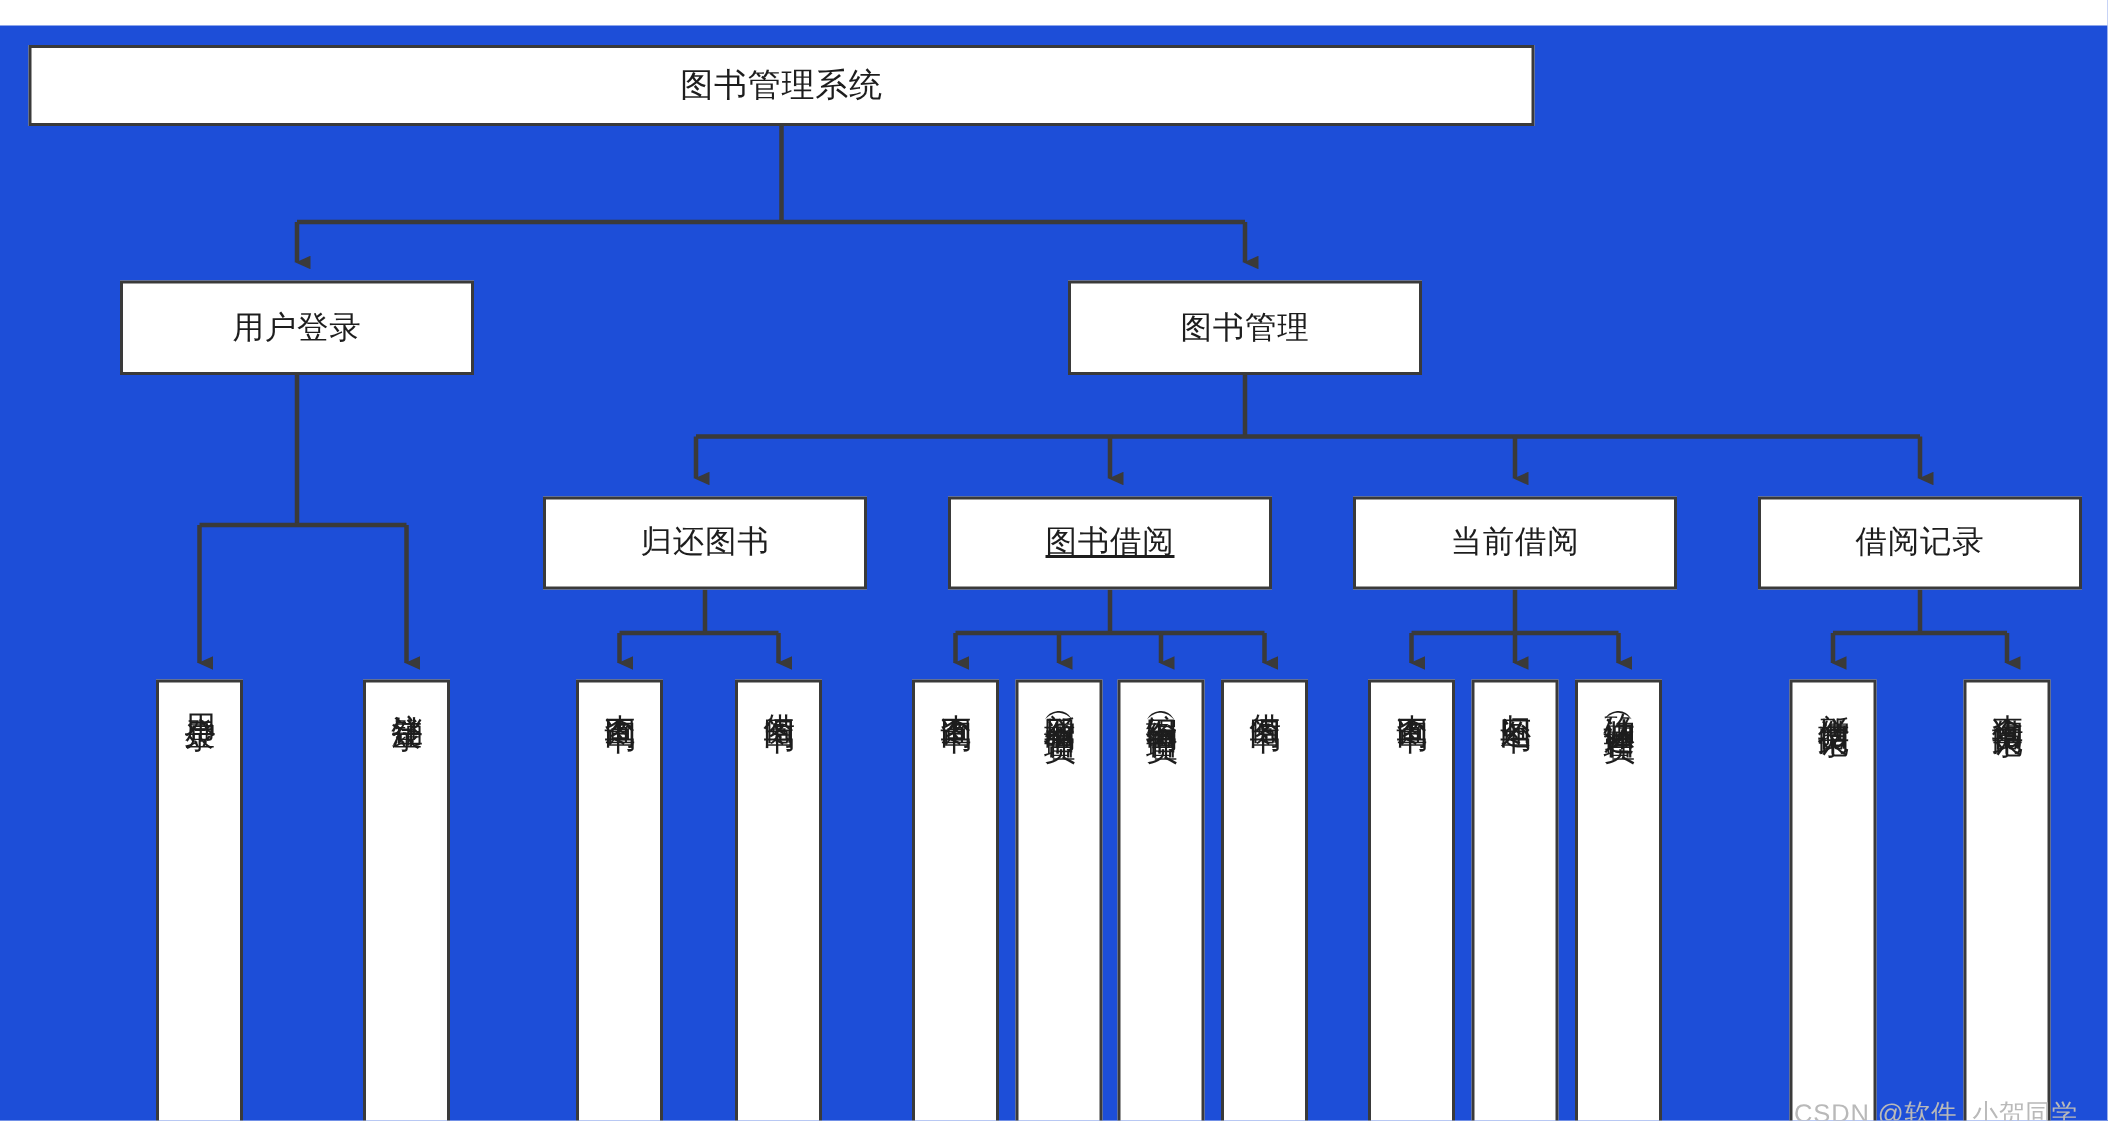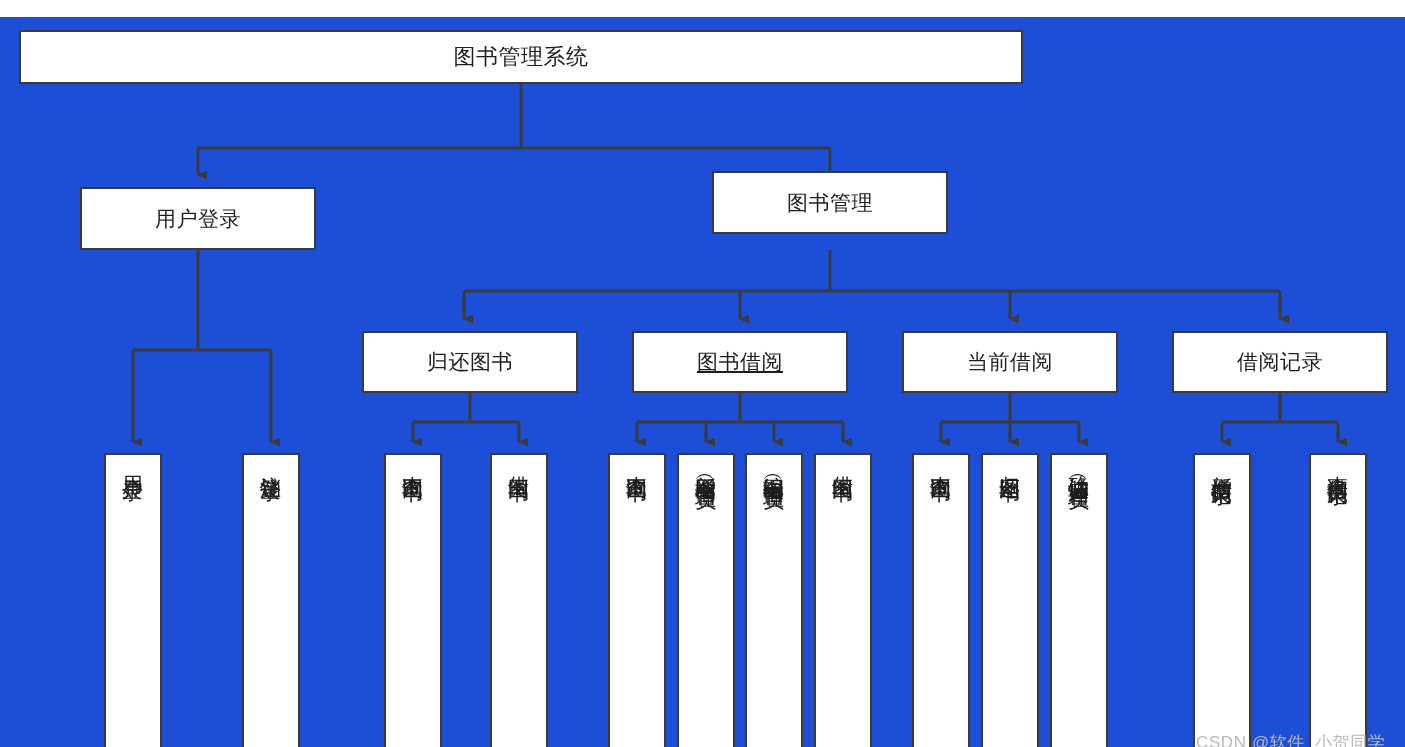--- a/index.html
+++ b/index.html
@@ -130,21 +130,21 @@
     </g>
   </svg>
 
   <div class="node horizontal root" style="left:19px; top:13px; width:1004px; height:54px;">
     <span class="node-label">图书管理系统</span>
   </div>
 
   <div class="node horizontal" style="left:80px; top:170px; width:236px; height:63px;">
     <span class="node-label">用户登录</span>
   </div>
-  <div class="node horizontal" style="left:712px; top:154px; width:236px; height:63px;">
+  <div class="node horizontal" style="left:712px; top:170px; width:236px; height:63px;">
     <span class="node-label">图书管理</span>
   </div>
 
   <div class="node horizontal" style="left:362px; top:314px; width:216px; height:62px;">
     <span class="node-label">归还图书</span>
   </div>
   <div class="node horizontal" style="left:632px; top:314px; width:216px; height:62px;text-decoration:underline;">
     <span class="node-label">图书借阅</span>
   </div>
   <div class="node horizontal" style="left:1172px; top:314px; width:216px; height:62px;">

